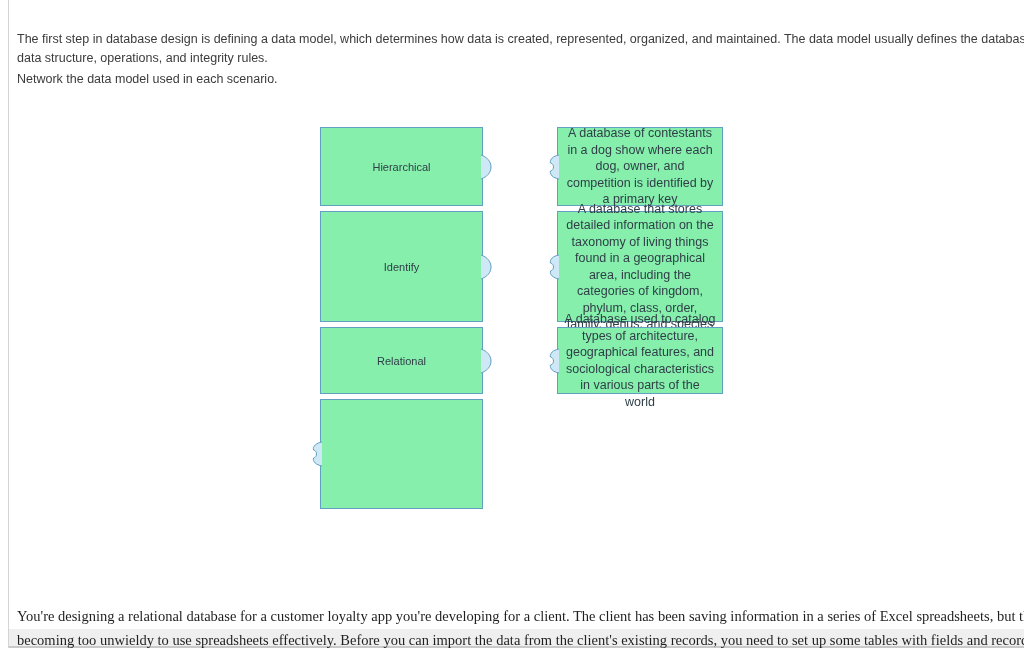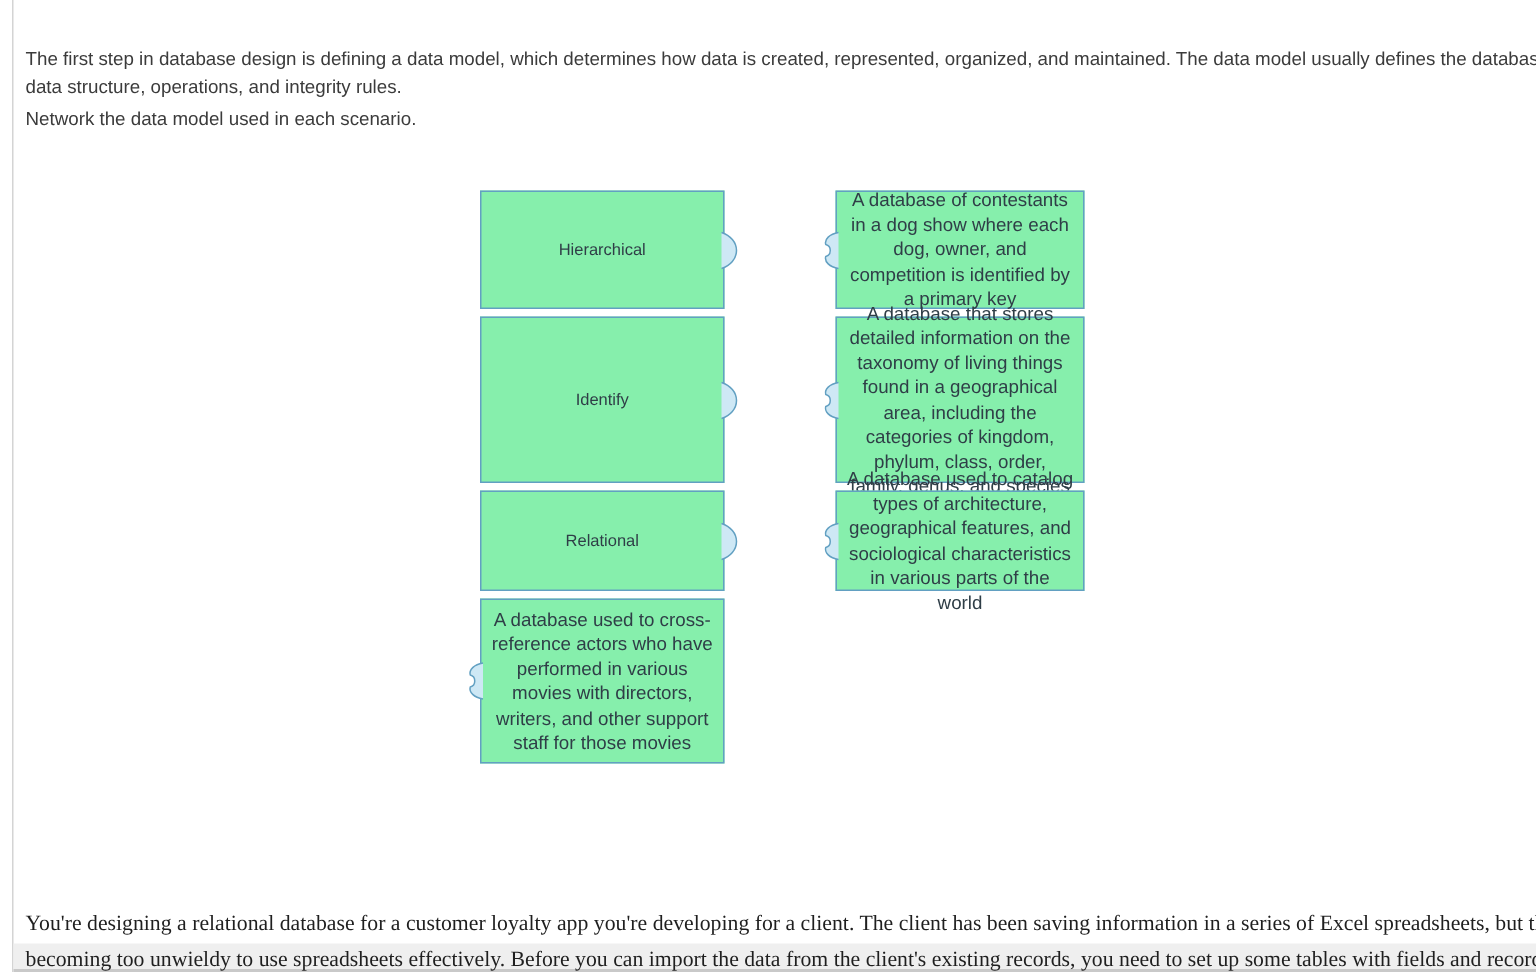--- a/index.html
+++ b/index.html
@@ -182,21 +182,20 @@
     </div>
     <div class="scenario-box row-h3">
       <span>A database used to catalog types of architecture, geographical features, and sociological characteristics in various parts of the world</span>
       <svg class="socket-svg" viewBox="0 0 11 26">
         <path class="conn-fill" d="M11,1 C5,2 1.5,5.5 2.5,9 C6.5,10 6.5,16 2.5,17 C1.5,20.5 5,24 11,25 Z"></path>
         <path class="conn-stroke" d="M11,1 C5,2 1.5,5.5 2.5,9 C6.5,10 6.5,16 2.5,17 C1.5,20.5 5,24 11,25"></path>
       </svg>
     </div>
 
     <div class="scenario-box row-h4">
-      <span>A database used to cross-reference actors who have performed in various movies with directors, writers, and other support staff for those movies</span>
       <svg class="socket-svg" viewBox="0 0 11 26">
         <path class="conn-fill" d="M11,1 C5,2 1.5,5.5 2.5,9 C6.5,10 6.5,16 2.5,17 C1.5,20.5 5,24 11,25 Z"></path>
         <path class="conn-stroke" d="M11,1 C5,2 1.5,5.5 2.5,9 C6.5,10 6.5,16 2.5,17 C1.5,20.5 5,24 11,25"></path>
       </svg>
     </div>
 
   </div>
 
   <div class="footer-band"></div>
   <div class="footer-band-edge"></div>

